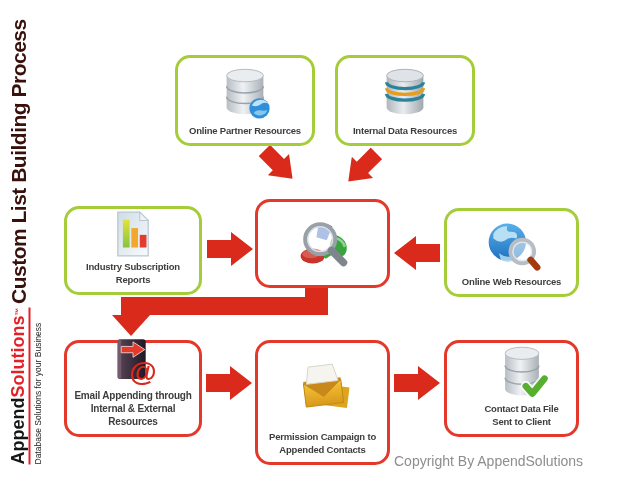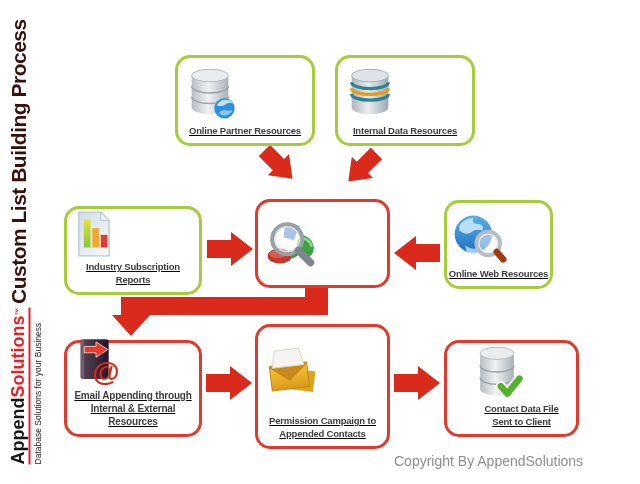--- a/index.html
+++ b/index.html
@@ -24,22 +24,22 @@
     border-bottom:2px solid #e32228; padding-bottom:1px; white-space:nowrap;
   }
   .logo-black { color:#161616; }
   .logo-red { color:#e32228; }
   .logo-tm { font-size:8px; color:#e32228; vertical-align:top; }
   .logo-tagline { font-size:8.5px; color:#1d1d1d; margin-top:2px; white-space:nowrap; }
 
   
   .node {
     position:absolute; background:#fff; border:3px solid #a5cd39; border-radius:15px;
-    display:flex; flex-direction:column; align-items:flex-start; justify-content:flex-end;
-    box-sizing:border-box; z-index:2; padding-bottom:6px;text-decoration:underline;
+    display:flex; flex-direction:column; align-items:center; justify-content:flex-end;
+    box-sizing:border-box; z-index:2; padding-bottom:6px;
   }
   .node.red { border-color:#e4382a; }
   .node .icon { flex:1; display:flex; align-items:center; justify-content:center; margin-top:2px; }
   .node .label {
     font-size:9.5px; font-weight:bold; color:#3d3d3d; text-align:center;
     line-height:1.3; letter-spacing:-0.2px; white-space:pre-line; width:100%;
   }
   .node--email .label { font-size:10px; }
 
   
@@ -166,21 +166,21 @@
       </svg>
     </div>
   </div>
 
   <div class="arr" style="left:394px; top:232px; transform:rotate(180deg);">
     <svg width="46" height="34" viewBox="0 0 46 34">
         <polygon points="0,8 24,8 24,0 46,17 24,34 24,26 0,26"></polygon>
       </svg>
   </div>
 
-  <div class="node" style="left:444px; top:200px; width:109px; height:89px;">
+  <div class="node" style="left:444px; top:208px; width:135px; height:89px;">
     <div class="icon">
       <svg width="62" height="56" viewBox="0 0 64 60">
         <defs>
             <linearGradient id="lg5" x1="0" y1="0" x2="0" y2="1">
           <stop offset="0" stop-color="#58b1e8"></stop>
               <stop offset="1" stop-color="#1f6fc0"></stop>
         </linearGradient>
           </defs>
         <circle cx="27" cy="28" r="20" fill="url(#lg5)"></circle>
         <path d="M12 19 q6 -9 15 -8 q-2 6 4 6 q8 0 6 7 q-8 -2 -12 2 q-6 4 -13 -2 z" fill="#bfe3f4" opacity="0.95"></path>
@@ -216,21 +216,21 @@
     <div class="label">Email Appending through
 Internal &amp; External Resources</div>
   </div>
 
   <div class="arr" style="left:206px; top:366px;">
     <svg width="46" height="34" viewBox="0 0 46 34">
         <polygon points="0,8 24,8 24,0 46,17 24,34 24,26 0,26"></polygon>
       </svg>
   </div>
 
-  <div class="node red" style="left:255px; top:324px; width:135px; height:125px;">
+  <div class="node red" style="left:255px; top:340px; width:135px; height:125px;">
     <div class="icon">
       <svg width="62" height="56" viewBox="0 0 66 58">
         <defs>
             <linearGradient id="lg7" x1="0" y1="0" x2="0" y2="1">
           <stop offset="0" stop-color="#f6c437"></stop>
               <stop offset="1" stop-color="#d9991b"></stop>
         </linearGradient>
           </defs>
         <rect x="22" y="26" width="38" height="22" fill="#dda41e" transform="rotate(7 41 37)"></rect>
         <g transform="rotate(-7 33 30)">

